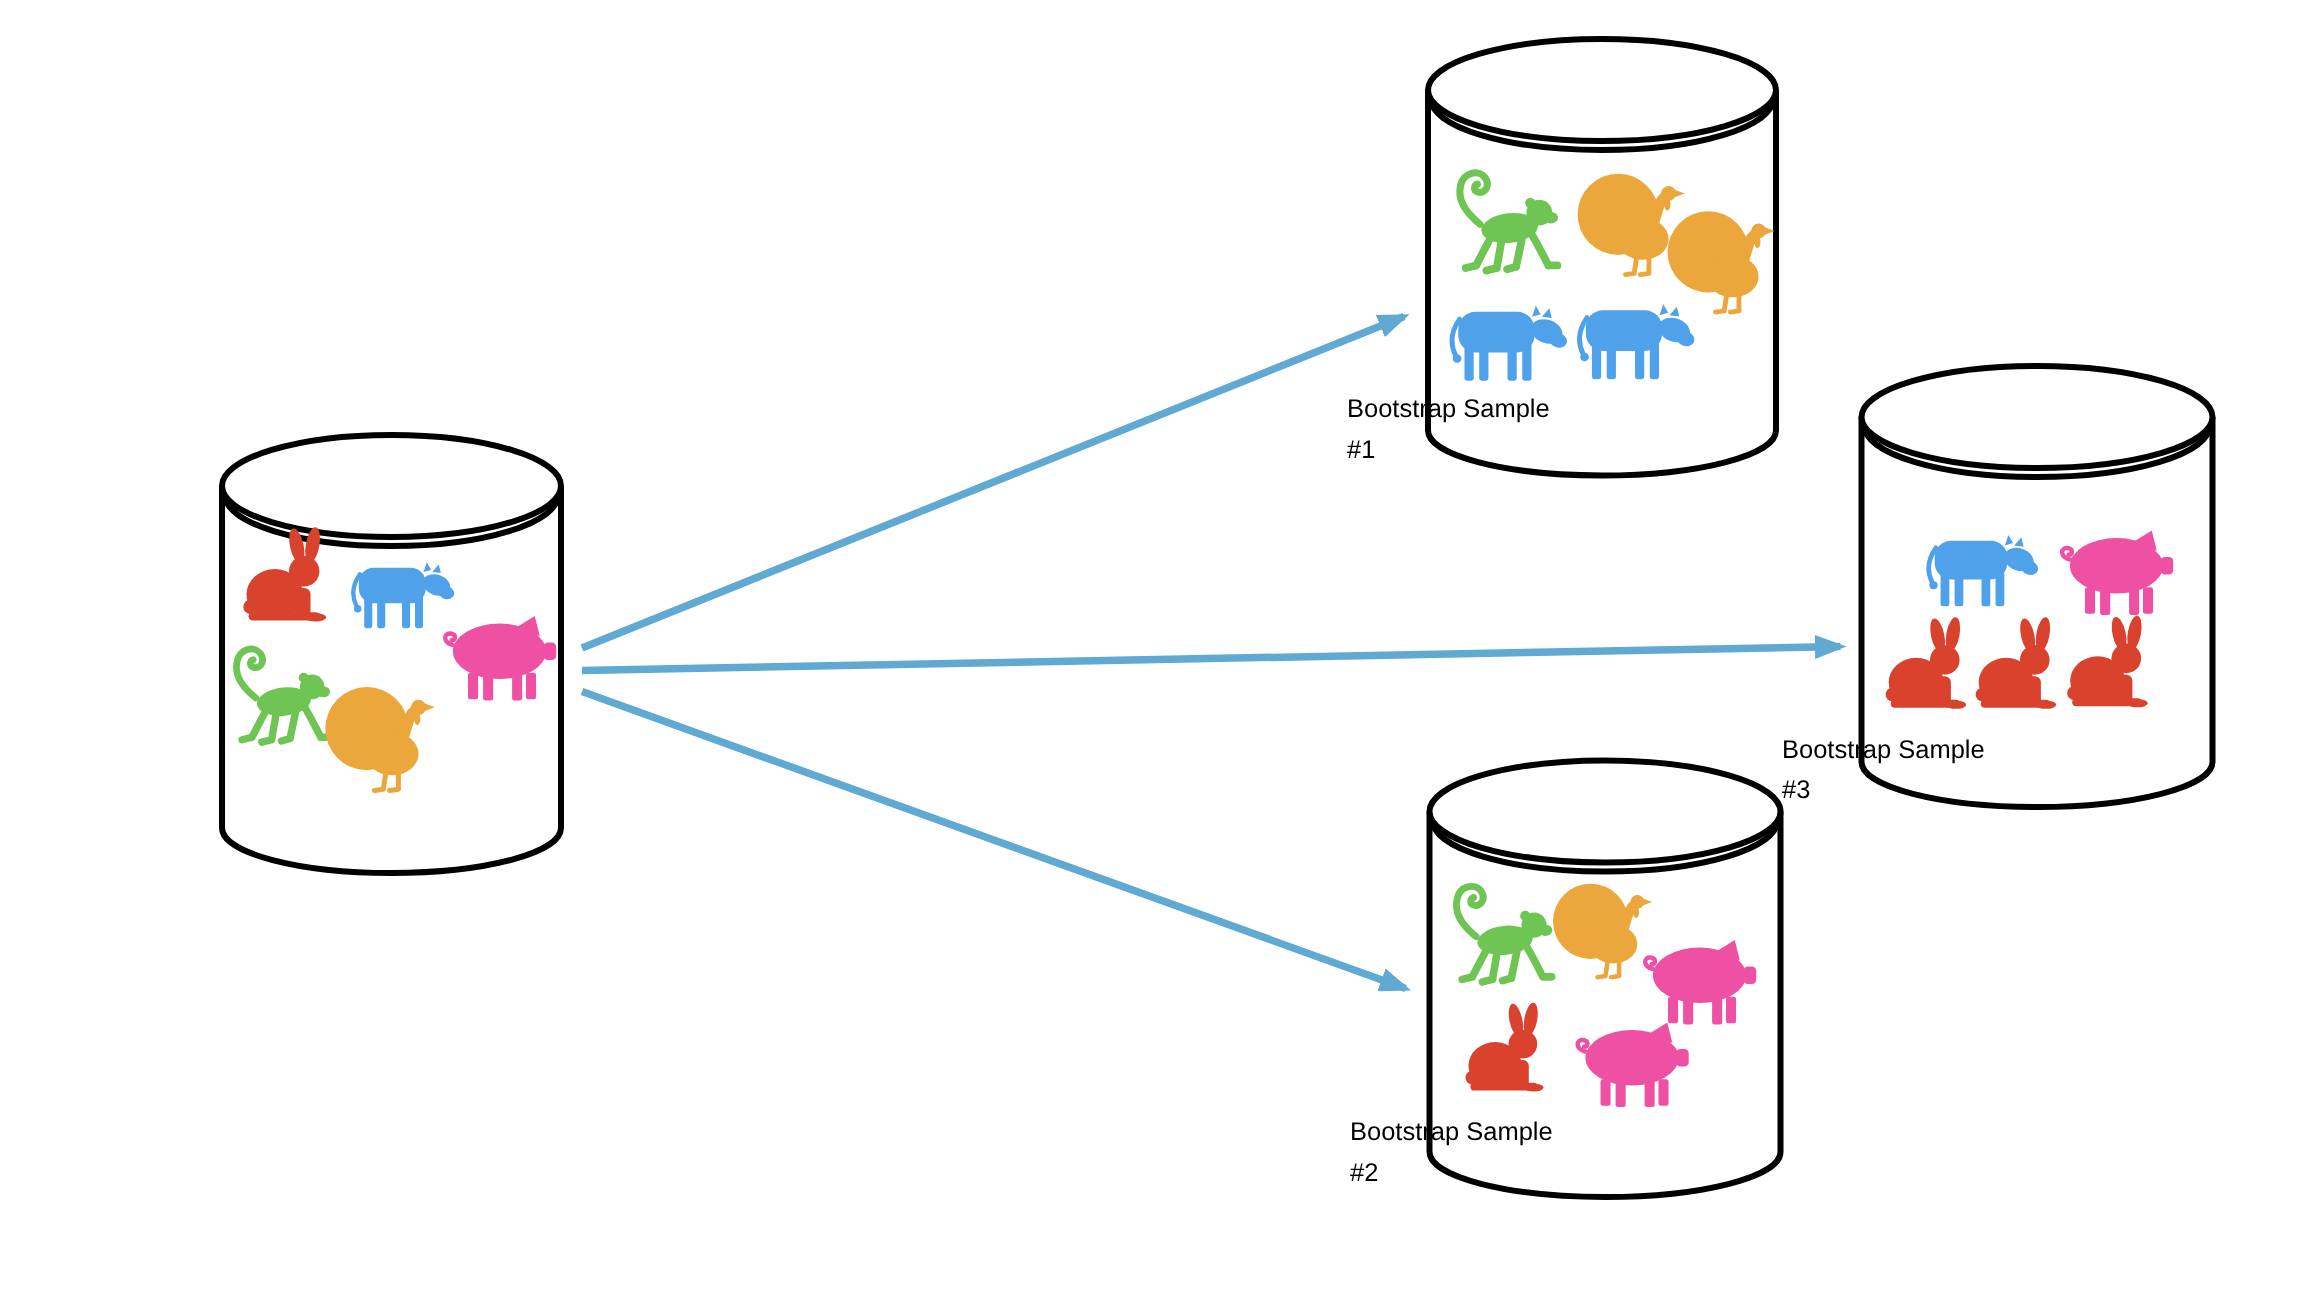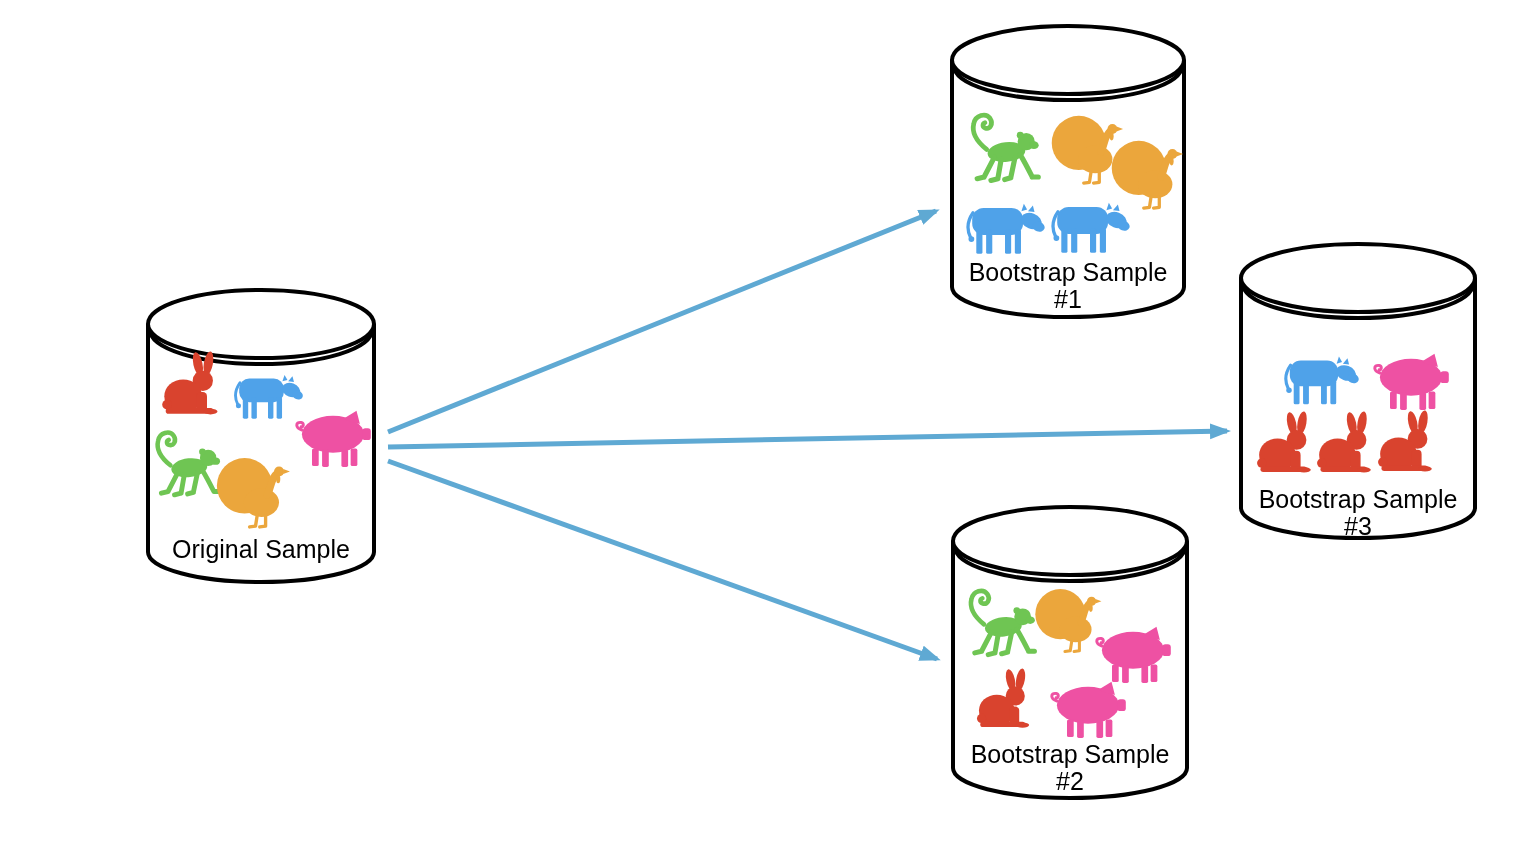--- a/index.html
+++ b/index.html
@@ -11,22 +11,21 @@
     overflow: hidden;
     font-family: "Liberation Sans", sans-serif;
   }
   .stage svg.diagram {
     position: absolute;
     left: 0; top: 0;
   }
   .cyl-label {
     position: absolute;
     width: 340px;
-    text-align: center;
-    font-size: 25px;
+    font-size: 17px;
     line-height: 27px;
     color: #000000;
     font-weight: 400;
     pointer-events: none;
     white-space: nowrap;
   }
 </style>
 </head>
 <body>
 
@@ -140,24 +139,20 @@
           <ellipse cx="1358" cy="278" rx="117" ry="34" fill="#ffffff" stroke="#000000" stroke-width="4"></ellipse>
           <use href="#sym-cow" x="1282" y="334" width="78" height="78" style="fill:#4FA2E9;color:#4FA2E9"></use>
           <use href="#sym-pig" x="1369" y="331" width="84" height="84" style="fill:#EE51A3;color:#EE51A3"></use>
           <use href="#sym-rabbit" x="1253" y="410" width="68" height="68" style="fill:#D9432E;color:#D9432E"></use>
           <use href="#sym-rabbit" x="1313" y="410" width="68" height="68" style="fill:#D9432E;color:#D9432E"></use>
           <use href="#sym-rabbit" x="1374" y="409" width="68" height="68" style="fill:#D9432E;color:#D9432E"></use>
         </g>
       </g>
   </svg>
 
-  <div class="cyl-label" style="left: 91px; top: 536px;">
-    <div>Original Sample</div>
-    <div></div>
-  </div>
   <div class="cyl-label" style="left: 898px; top: 259px;">
     <div>Bootstrap Sample</div>
     <div>#1</div>
   </div>
   <div class="cyl-label" style="left: 900px; top: 741px;">
     <div>Bootstrap Sample</div>
     <div>#2</div>
   </div>
   <div class="cyl-label" style="left: 1188px; top: 486px;">
     <div>Bootstrap Sample</div>

